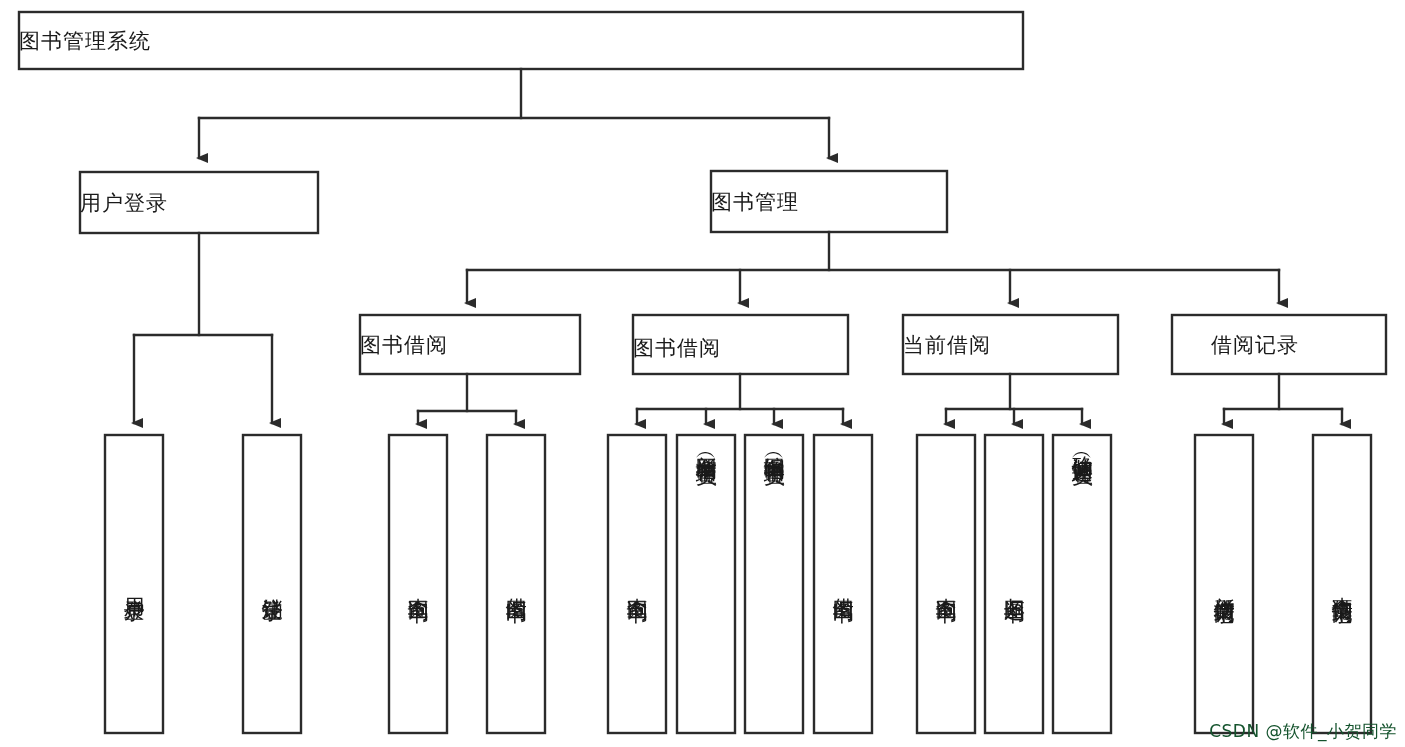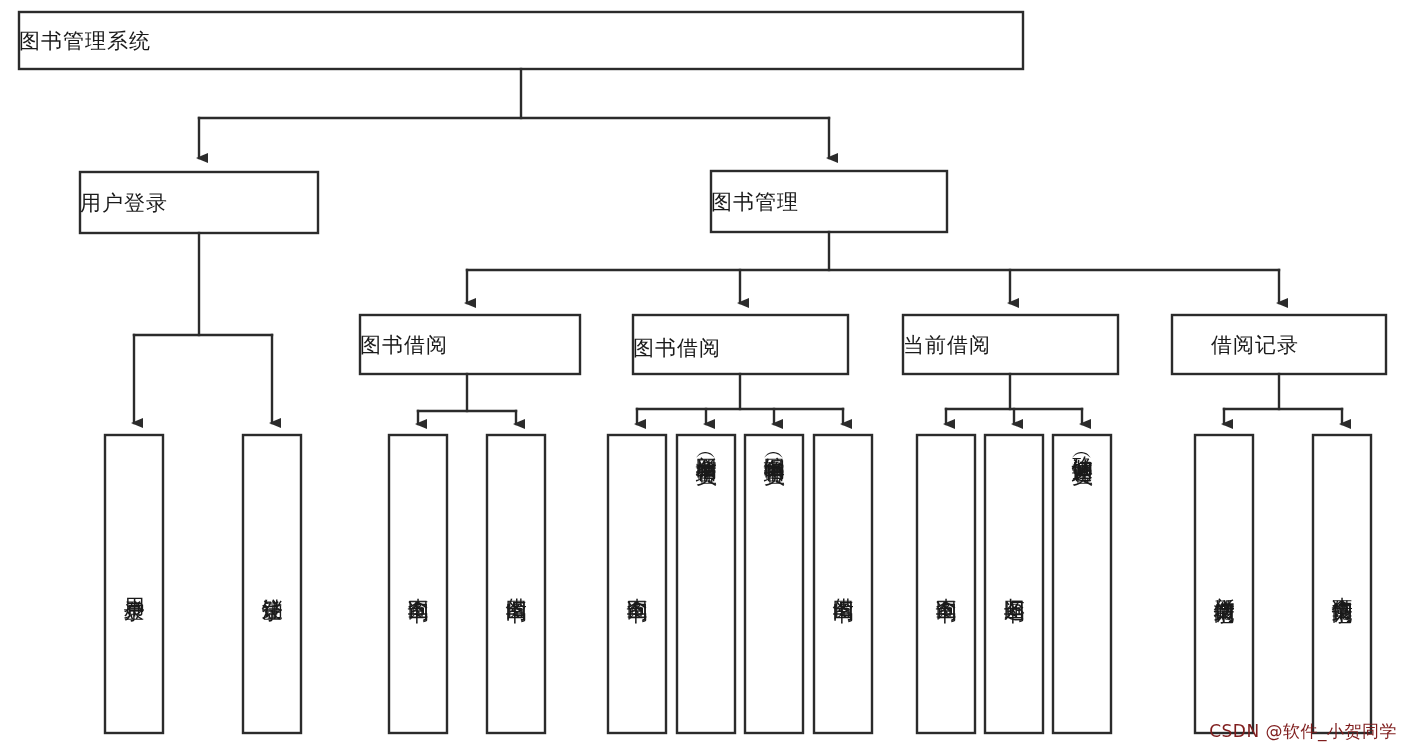--- a/index.html
+++ b/index.html
@@ -72,21 +72,21 @@
     color: #1a1a1a;
     letter-spacing: 1px;
     white-space: nowrap;
   }
   #watermark {
     position: absolute;
     right: 8px;
     bottom: 4px;
     font-family: "DejaVu Sans", "Liberation Sans", sans-serif;
     font-size: 17px;
-    color: #7f1d1d;
+    color: #14532d;
     letter-spacing: 0.5px;
     white-space: nowrap;
   }
 </style>
 </head>
 <body>
 
 <div id="diagram-root">
 
   <svg id="tree-svg" viewBox="0 0 1405 747">

